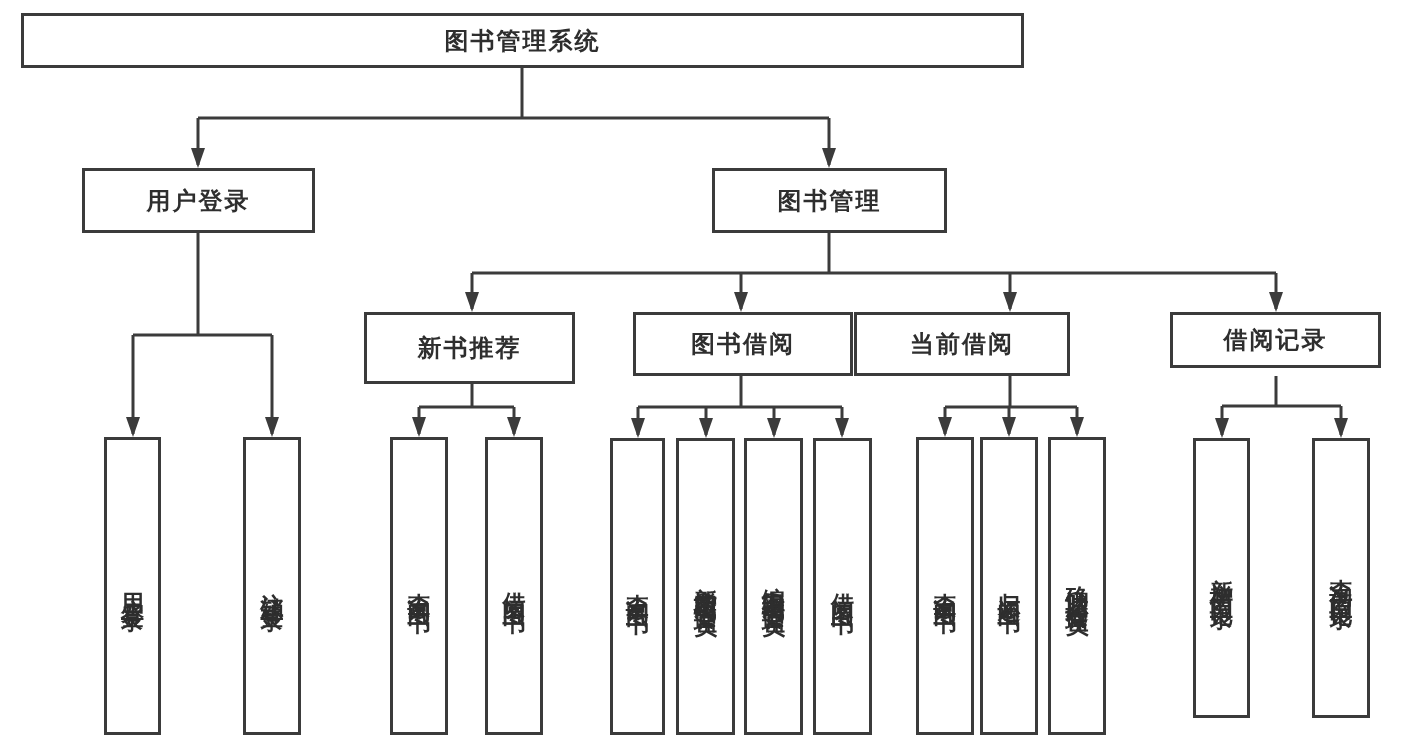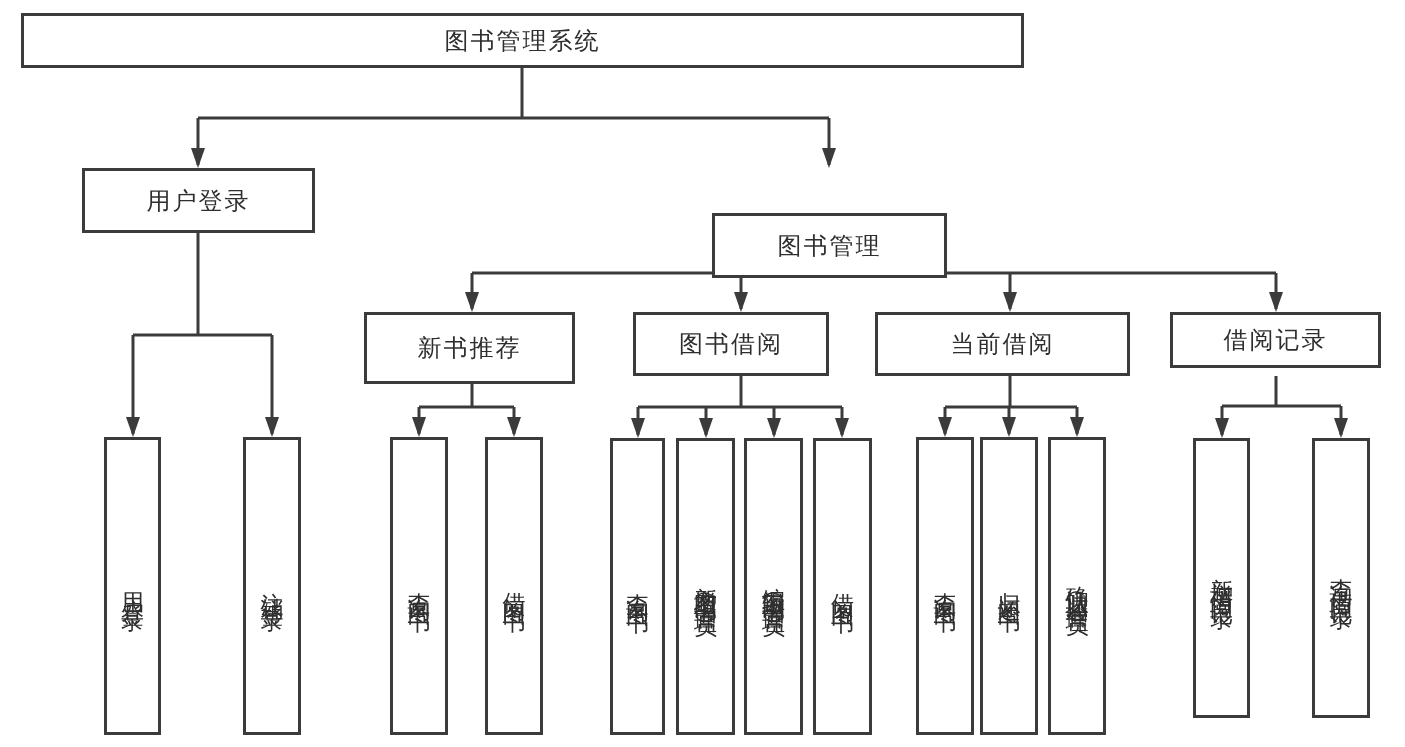--- a/index.html
+++ b/index.html
@@ -34,20 +34,21 @@
   .node {
     position: absolute;
     box-sizing: border-box;
     background: #ffffff;
     border: 3px solid var(--line-color, #3b3b3b);
     color: var(--text-color, #2e2e2e);
     display: flex;
     align-items: center;
     justify-content: center;
     text-align: right;
+    font-weight: bold;
   }
   .node.h {
     font-size: 24px;
     letter-spacing: 2px;
     white-space: nowrap;
   }
   .node.v {
     writing-mode: vertical-rl;
     font-size: 23px;
     letter-spacing: 6px;
@@ -120,24 +121,24 @@
       <path d="M 842 438 L 835 418 L 849 418 Z"></path>
       <path d="M 945 437 L 938 417 L 952 417 Z"></path>
       <path d="M 1009 437 L 1002 417 L 1016 417 Z"></path>
       <path d="M 1077 437 L 1070 417 L 1084 417 Z"></path>
       <path d="M 1222 438 L 1215 418 L 1229 418 Z"></path>
       <path d="M 1341 438 L 1334 418 L 1348 418 Z"></path>
     </svg>
   <div id="nodes-layer">
       <div class="node h" style="left: 21px; top: 13px; width: 1003px; height: 55px;">图书管理系统</div>
       <div class="node h" style="left: 82px; top: 168px; width: 233px; height: 65px;">用户登录</div>
-      <div class="node h" style="left: 712px; top: 168px; width: 235px; height: 65px; margin-top: 45px;">图书管理</div>
+      <div class="node h" style="left: 712px; top: 168px; width: 235px; height: 65px;">图书管理</div>
       <div class="node h" style="left: 364px; top: 312px; width: 211px; height: 72px;">新书推荐</div>
-      <div class="node h" style="left: 633px; top: 312px; width: 196px; height: 64px;">图书借阅</div>
-      <div class="node h" style="left: 875px; top: 312px; width: 255px; height: 64px;">当前借阅</div>
+      <div class="node h" style="left: 633px; top: 312px; width: 220px; height: 64px;">图书借阅</div>
+      <div class="node h" style="left: 854px; top: 312px; width: 216px; height: 64px;">当前借阅</div>
       <div class="node h" style="left: 1170px; top: 312px; width: 211px; height: 56px;">借阅记录</div>
       <div class="node v" style="left: 104px; top: 437px; width: 57px; height: 298px;">用户登录</div>
       <div class="node v" style="left: 243px; top: 437px; width: 58px; height: 298px;">注销登录</div>
       <div class="node v" style="left: 390px; top: 437px; width: 58px; height: 298px;">查询图书</div>
       <div class="node v" style="left: 485px; top: 437px; width: 58px; height: 298px;">借阅图书</div>
       <div class="node v" style="left: 610px; top: 438px; width: 55px; height: 297px;">查询图书</div>
       <div class="node v long" style="left: 676px; top: 438px; width: 59px; height: 297px;">新增图书（管理员）</div>
       <div class="node v long" style="left: 744px; top: 438px; width: 59px; height: 297px;">编辑图书（管理员）</div>
       <div class="node v" style="left: 813px; top: 438px; width: 59px; height: 297px;">借阅图书</div>
       <div class="node v" style="left: 916px; top: 437px; width: 58px; height: 298px;">查询图书</div>

